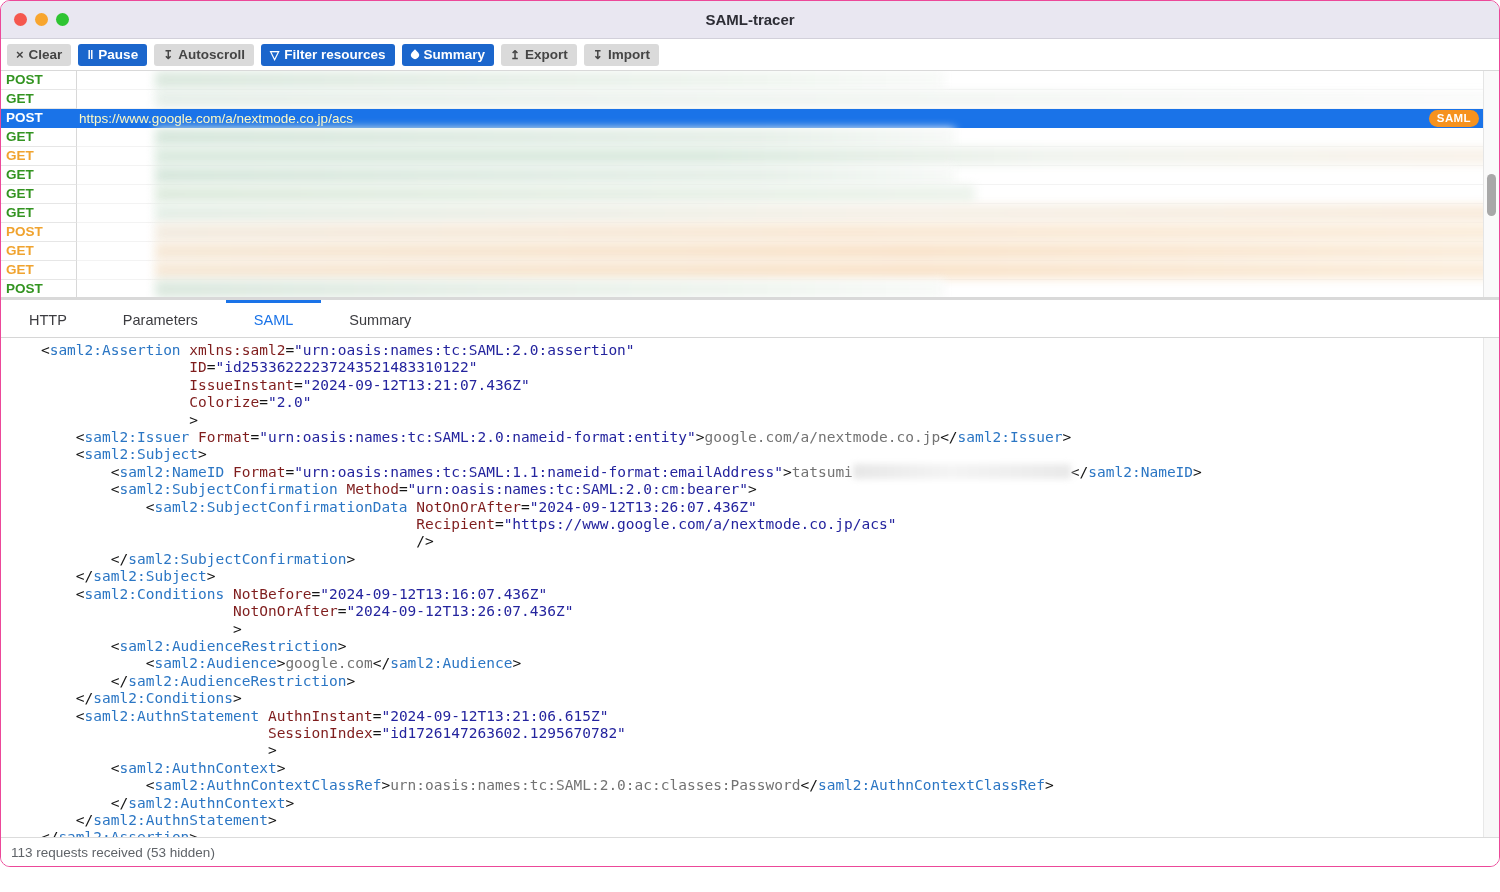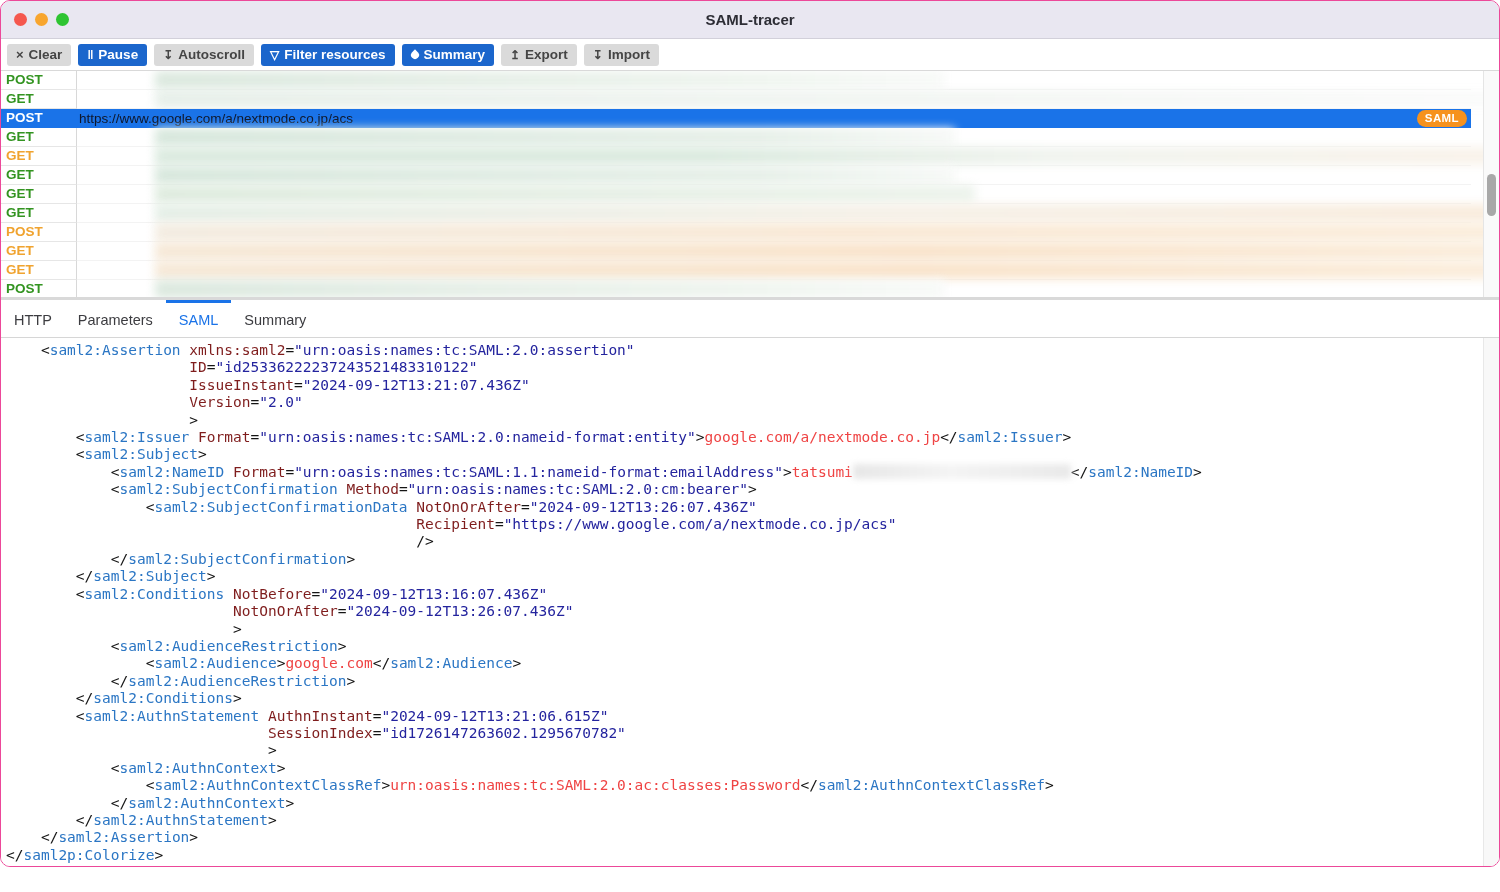--- a/index.html
+++ b/index.html
@@ -37,33 +37,33 @@
   .tbtn.blue{ background:#1b66cc; color:#fff; }
   .tbtn .glyph{ font-size:13px; line-height:1; font-weight:700; }
   .tbtn .glyph.small{ font-size:12px; }
   .drop-shape{
     width:8px; height:8px; background:#fff; border-radius:0 50% 50% 50%;
     transform:rotate(45deg); display:inline-block;
   }
 
   
   .reqlist{ height:226px; flex:0 0 226px; position:relative; overflow:hidden; background:#fff; }
-  .rows{ position:absolute; left:0; top:0; right:28px; }
+  .rows{ position:absolute; left:0; top:0; right:16px; }
   .req-row{ height:19px; display:flex; position:relative; font-size:13.5px; }
   .req-row .method{
     width:76px; flex:0 0 76px; padding-left:5px; font-weight:700; line-height:18px;
     background:#fff; border-bottom:1px solid #e6e6e6; border-right:1px solid #d8d8d8;
   }
   .req-row .urlcell{ flex:1; position:relative; line-height:19px; border-bottom:1px solid #f3f3f3; }
   .m-green{ color:#339421; }
   .m-orange{ color:#f0a32f; }
   .req-row.selected{ background:#1a73e8; }
   .req-row.selected .method{ background:transparent; color:#fff; border-right-color:transparent; border-bottom-color:#1a73e8; }
   .req-row.selected .urlcell{ color:#fff; border-bottom-color:#1a73e8; }
-  .url-text{ padding-left:2px; color:#0f172a; }
+  .url-text{ padding-left:2px; color:#fef9c3; }
   .saml-badge{
     position:absolute; right:4px; top:1px; height:17px; line-height:17px; padding:0 8px;
     background:#f6921e; color:#fff; font-weight:700; font-size:11.5px; letter-spacing:.4px;
     border-radius:9px;
   }
   .censor{ position:absolute; top:0; bottom:0; filter:blur(5px); border-radius:3px; }
   .c-g1{ left:78px; width:790px;  background:linear-gradient(90deg,#dce9df,#eef4ee 70%,#f8faf8); }
   .c-g2{ left:78px; width:1360px; background:linear-gradient(90deg,#e3ede6,#f2f5f2 60%,#fbfbfb); opacity:.85; }
   .c-g3{ left:78px; width:800px;  background:linear-gradient(90deg,#d8e8dd,#e7f0e9 75%,#f7f9f7); }
   .c-g4{ left:78px; width:1380px; background:linear-gradient(90deg,#dcebe0 40%,#f1f4ef 65%,#faf3ea); }
@@ -81,37 +81,37 @@
   }
 
   .hdivider{ height:3px; flex:0 0 3px; background:#d9d9d9; }
 
   
   .tabbar{
     height:38px; flex:0 0 38px; background:#fff; border-bottom:1px solid #d6d6d6;
     display:flex; align-items:stretch;
   }
   .tab{
-    padding:0 13px; display:flex; align-items:center; font-size:14.5px; color:#3c3c40;
+    padding:0 28px; display:flex; align-items:center; font-size:14.5px; color:#3c3c40;
     border-top:3px solid transparent; cursor:default;
   }
   .tab.active{ color:#1a73e8; border-top-color:#1a73e8; }
 
   
   .content{ flex:1 1 auto; position:relative; display:flex; background:#fff; overflow:hidden; }
   pre.xml{
     flex:1; margin:0; padding:4px 0 0 5px; overflow:hidden;
     font-family:"DejaVu Sans Mono", monospace; font-size:14.5px; line-height:17.4px;
     white-space:pre;
   }
   .tk-p{ color:#141414; }
   .tk-t{ color:#2b76c4;text-align:center; }
   .tk-a{ color:#7f1d1d; }
   .tk-v{ color:#24249e; }
-  .tk-x{ color:#ef4444; }
+  .tk-x{ color:#737373; }
   .tk-r{
     display:inline-block; width:218px; height:15px; vertical-align:-2px; border-radius:2px;
     background:linear-gradient(90deg,#e7e7e7,#f4f4f4 45%,#e9e9e9); filter:blur(3px);
   }
   .content .track{
     flex:0 0 16px; background:#f8f8f8; border-left:1px solid #e8e8e8;
   }
 
   
   .statusbar{
@@ -249,21 +249,21 @@
       <div class="tab">HTTP</div>
       <div class="tab">Parameters</div>
       <div class="tab active">SAML</div>
       <div class="tab">Summary</div>
     </div>
 
   <div class="content">
     <pre class="xml" id="xml">    <span class="tk-p">&lt;</span><span class="tk-t">saml2:Assertion</span> <span class="tk-a">xmlns:saml2</span><span class="tk-p">=</span><span class="tk-v">"urn:oasis:names:tc:SAML:2.0:assertion"</span>
                      <span class="tk-a">ID</span><span class="tk-p">=</span><span class="tk-v">"id25336222237243521483310122"</span>
                      <span class="tk-a">IssueInstant</span><span class="tk-p">=</span><span class="tk-v">"2024-09-12T13:21:07.436Z"</span>
-                     <span class="tk-a">Version</span><span class="tk-p">=</span><span class="tk-v">"2.0"</span>
+                     <span class="tk-a">Colorize</span><span class="tk-p">=</span><span class="tk-v">"2.0"</span>
                      <span class="tk-p">&gt;</span>
         <span class="tk-p">&lt;</span><span class="tk-t">saml2:Issuer</span> <span class="tk-a">Format</span><span class="tk-p">=</span><span class="tk-v">"urn:oasis:names:tc:SAML:2.0:nameid-format:entity"</span><span class="tk-p">&gt;</span><span class="tk-x">google.com/a/nextmode.co.jp</span><span class="tk-p">&lt;/</span><span class="tk-t">saml2:Issuer</span><span class="tk-p">&gt;</span>
         <span class="tk-p">&lt;</span><span class="tk-t">saml2:Subject</span><span class="tk-p">&gt;</span>
             <span class="tk-p">&lt;</span><span class="tk-t">saml2:NameID</span> <span class="tk-a">Format</span><span class="tk-p">=</span><span class="tk-v">"urn:oasis:names:tc:SAML:1.1:nameid-format:emailAddress"</span><span class="tk-p">&gt;</span><span class="tk-x">tatsumi</span><span class="tk-r"></span><span class="tk-p">&lt;/</span><span class="tk-t">saml2:NameID</span><span class="tk-p">&gt;</span>
             <span class="tk-p">&lt;</span><span class="tk-t">saml2:SubjectConfirmation</span> <span class="tk-a">Method</span><span class="tk-p">=</span><span class="tk-v">"urn:oasis:names:tc:SAML:2.0:cm:bearer"</span><span class="tk-p">&gt;</span>
                 <span class="tk-p">&lt;</span><span class="tk-t">saml2:SubjectConfirmationData</span> <span class="tk-a">NotOnOrAfter</span><span class="tk-p">=</span><span class="tk-v">"2024-09-12T13:26:07.436Z"</span>
                                                <span class="tk-a">Recipient</span><span class="tk-p">=</span><span class="tk-v">"https://www.google.com/a/nextmode.co.jp/acs"</span>
                                                <span class="tk-p">/&gt;</span>
             <span class="tk-p">&lt;/</span><span class="tk-t">saml2:SubjectConfirmation</span><span class="tk-p">&gt;</span>
         <span class="tk-p">&lt;/</span><span class="tk-t">saml2:Subject</span><span class="tk-p">&gt;</span>
@@ -280,14 +280,17 @@
             <span class="tk-p">&lt;</span><span class="tk-t">saml2:AuthnContext</span><span class="tk-p">&gt;</span>
                 <span class="tk-p">&lt;</span><span class="tk-t">saml2:AuthnContextClassRef</span><span class="tk-p">&gt;</span><span class="tk-x">urn:oasis:names:tc:SAML:2.0:ac:classes:Password</span><span class="tk-p">&lt;/</span><span class="tk-t">saml2:AuthnContextClassRef</span><span class="tk-p">&gt;</span>
             <span class="tk-p">&lt;/</span><span class="tk-t">saml2:AuthnContext</span><span class="tk-p">&gt;</span>
         <span class="tk-p">&lt;/</span><span class="tk-t">saml2:AuthnStatement</span><span class="tk-p">&gt;</span>
     <span class="tk-p">&lt;/</span><span class="tk-t">saml2:Assertion</span><span class="tk-p">&gt;</span>
 <span class="tk-p">&lt;/</span><span class="tk-t">saml2p:Colorize</span><span class="tk-p">&gt;</span>
 </pre>
     <div class="track"></div>
   </div>
 
+  <div class="statusbar">
+    <span>113 requests received (53 hidden)</span>
+  </div>
 
 </div>
 
 </body></html>

